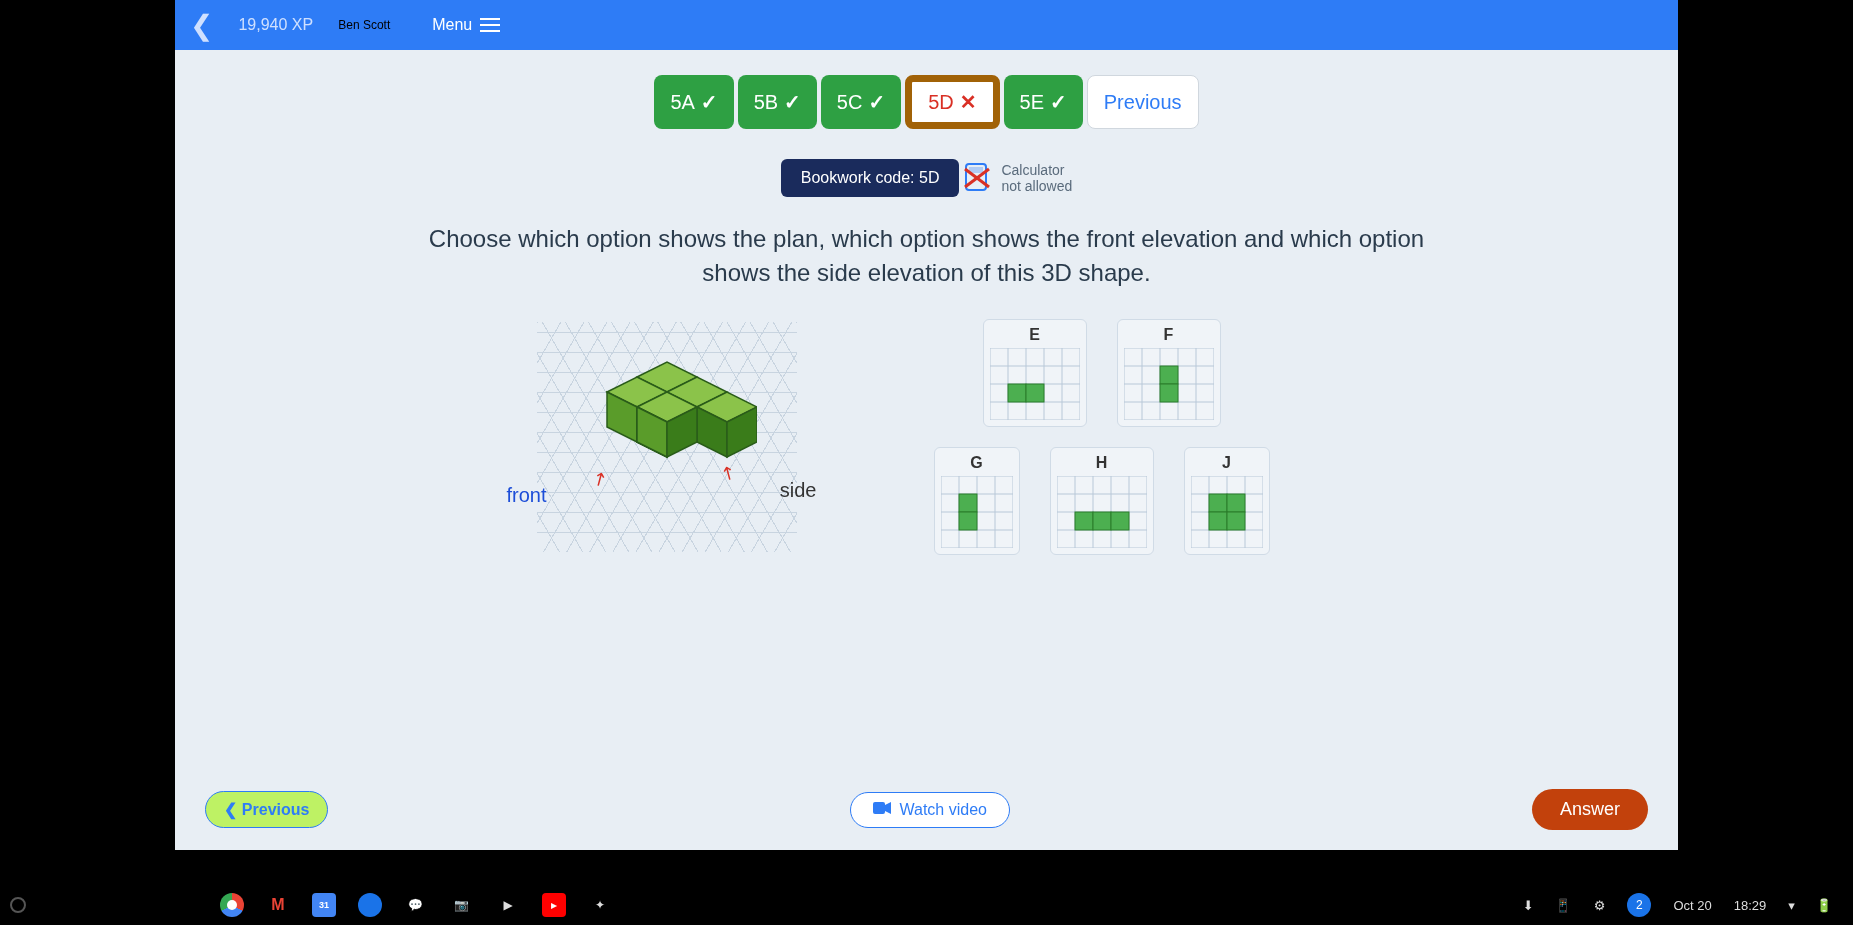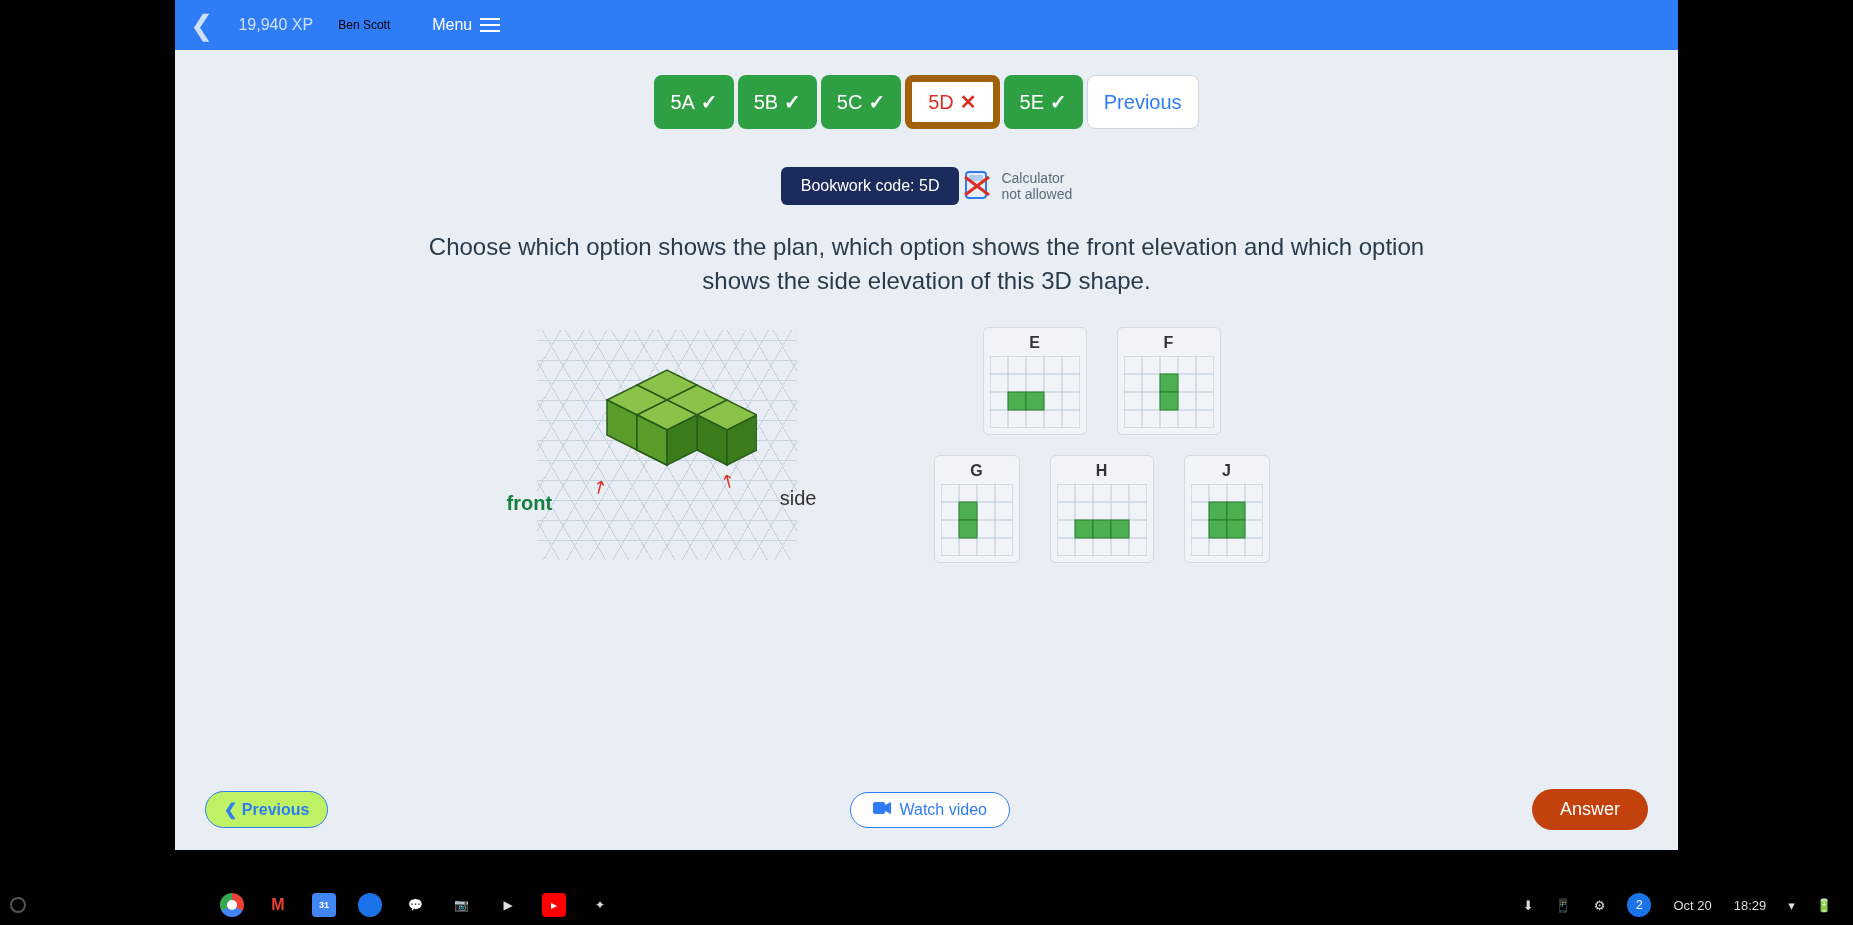--- a/index.html
+++ b/index.html
@@ -15,38 +15,38 @@
 .menu-icon svg { display:block; }
 
 .tabs-row { display:flex; justify-content:center; margin-top:25px; gap:4px; }
 .tab { padding:8px 16px; color:#fff; border-radius:8px; font-size:20px; display:flex; align-items:center; gap:6px; cursor:pointer; }
 .tab.done { background:#2ea043; }
 .tab.fail { background:#fff; color:#d93025; border:7px solid #a16207; }
 .tab.summary { background:#fff; color:#2e7cf6; border:1px solid #d0d7de; }
 .check::after { content:"✓"; font-weight:bold; }
 .cross::after { content:"✕"; font-weight:bold; }
 
-.info-row { display:flex; justify-content:center; align-items:center; gap:4px; margin-top:38px; }
+.info-row { display:flex; justify-content:center; align-items:center; gap:4px; margin-top:30px; }
 .bookwork { background:#1a2b5c; color:#fff; padding:10px 20px; border-radius:6px; font-size:16px; }
 .calc-box { display:flex; align-items:center; gap:8px; font-size:14px; color:#5a6b7c; }
 .calc-icon { position:relative; display:inline-block; }
 .calc-icon svg { display:block; }
 
 .question { text-align:center; font-size:24px; color:#2a3b4c; margin:25px auto 0; max-width:1050px; line-height:1.4; }
 
 .content-row { display:flex; justify-content:center; align-items:center; gap:90px; margin-top:30px; }
 
 .shape3d-wrap { position:relative; width:260px; }
 .iso-grid { width:260px; height:230px; background:
  repeating-linear-gradient(60deg, transparent 0 19px, #c8d4e0 19px 20px),
  repeating-linear-gradient(-60deg, transparent 0 19px, #c8d4e0 19px 20px),
  repeating-linear-gradient(0deg, transparent 0 19px, #c8d4e0 19px 20px);
  position:relative; }
 .cube-svg { position:absolute; left:40px; top:35px; }
-.front-label { position:absolute; left:-30px; bottom:45px; font-size:20px; color:#15803d; font-weight:700; }
+.front-label { position:absolute; left:-30px; bottom:45px; font-size:20px; color:#1d4ed8; font-weight:400; }
 .side-label { position:absolute; right:-20px; bottom:50px; font-size:20px; color:#333; font-weight:500; }
 .arrow-front { position:absolute; left:55px; bottom:62px; color:#d93025; font-size:18px; transform:rotate(-30deg); }
 .arrow-side { position:absolute; right:60px; bottom:68px; color:#d93025; font-size:18px; transform:rotate(30deg) scaleX(-1); }
 
 .options { display:flex; flex-wrap:wrap; width:430px; gap:20px 30px; justify-content:flex-start; }
 .option-card { background:#f0f4f8; border:1px solid #d0dbe6; border-radius:6px; padding:6px; cursor:pointer; display:flex; flex-direction:column; align-items:center; }
 .option-label { font-size:16px; font-weight:bold; color:#333; margin-bottom:4px; }
 .mini-grid { position:relative; }
 .mini-grid svg { display:block; }
 

